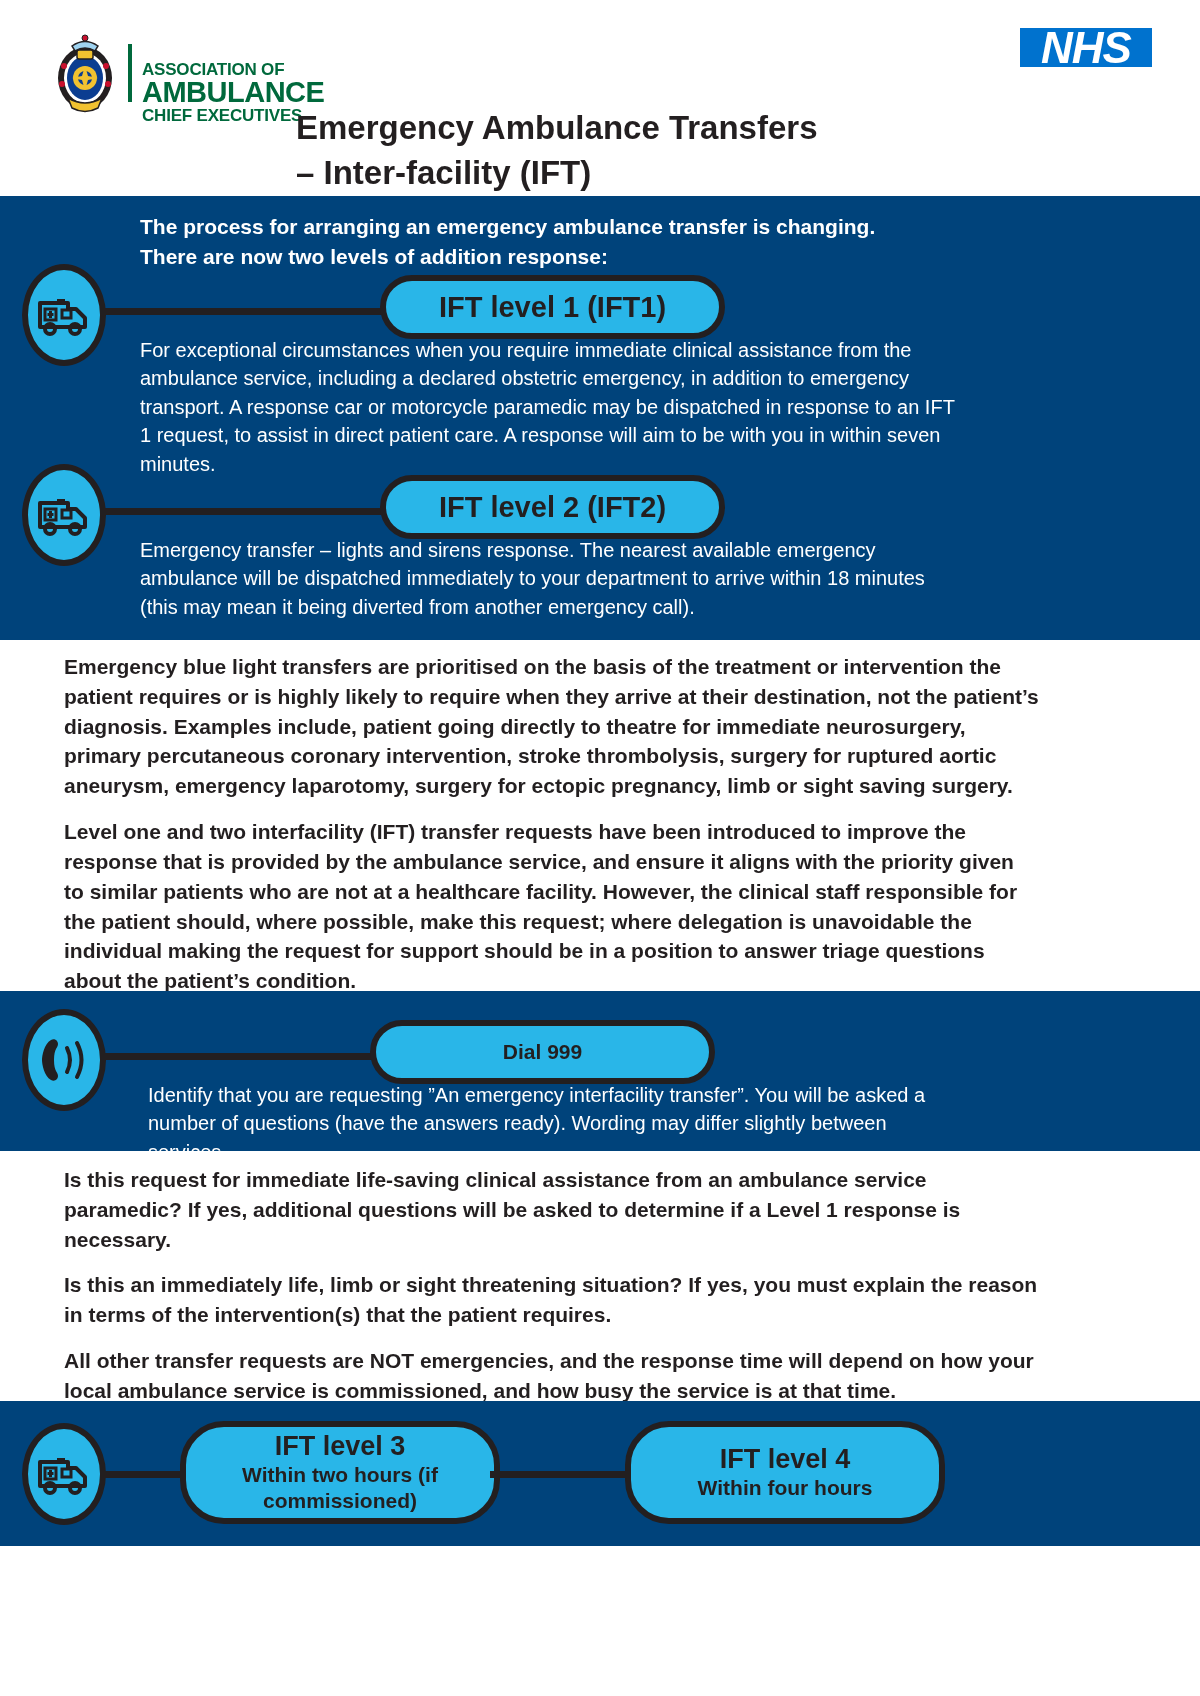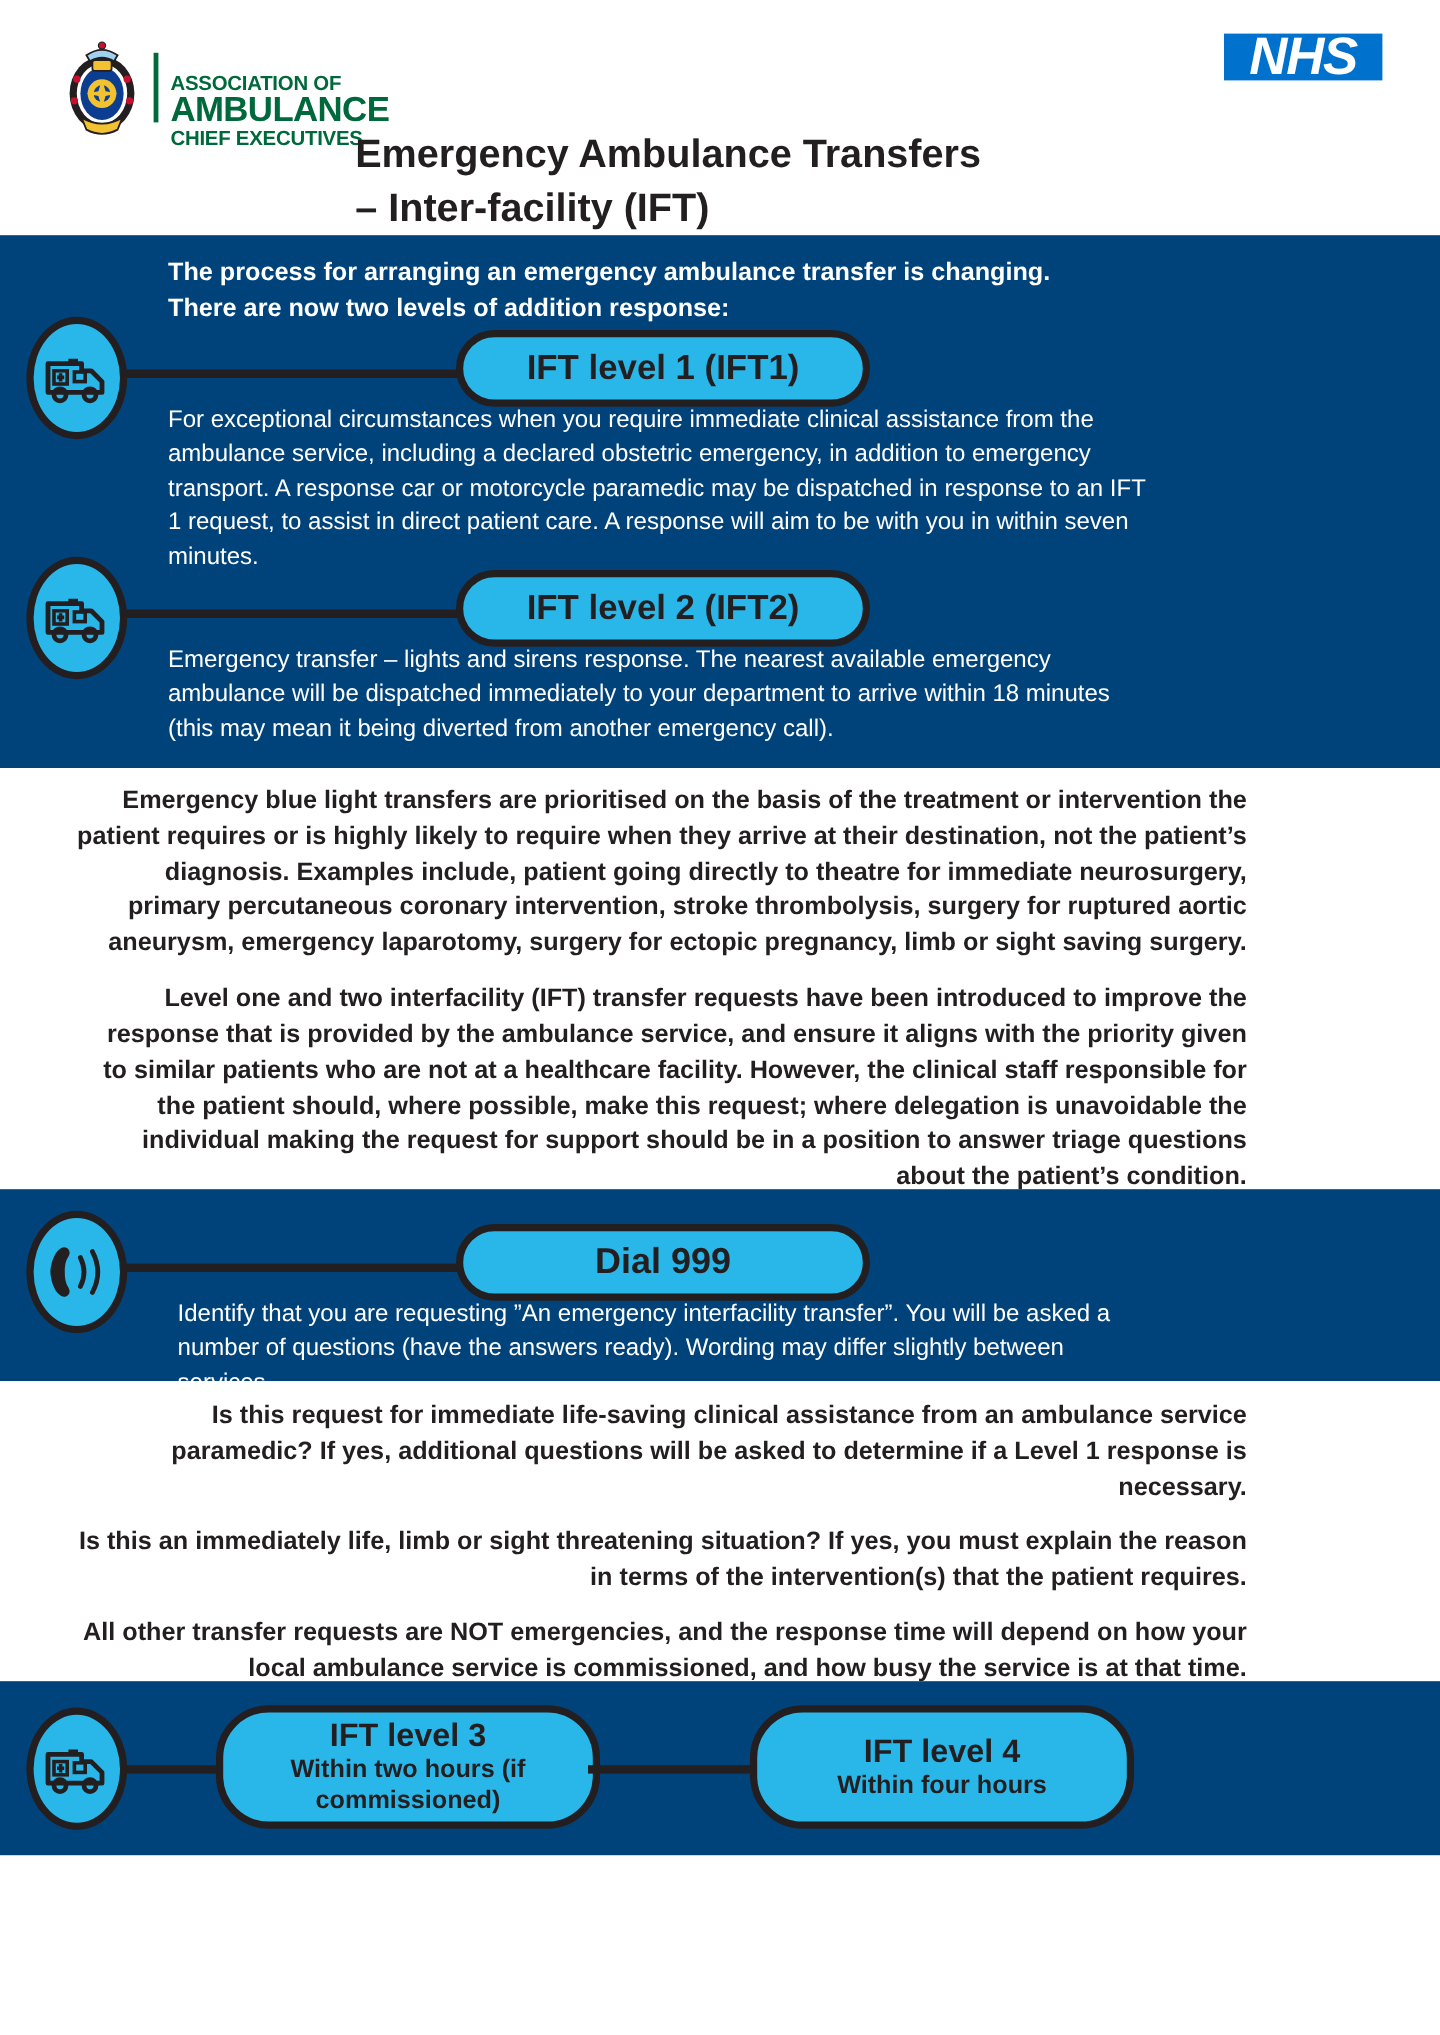--- a/index.html
+++ b/index.html
@@ -146,21 +146,20 @@
     font-size: 20px;
     line-height: 1.42;
     color: #ffffff;
   }
   .white-para {
     font-size: 21px;
     font-weight: bold;
     line-height: 1.42;
     color: #231f20;
     margin: 0 0 16px 0;
-    text-align: right;
   }
   .white-block {
     position: absolute;
     left: 64px;
     width: 975px;
   }
 </style>
 </head>
 <body>
 
@@ -246,21 +245,21 @@
 
 <div class="band-blue" style="height:160px;">
   <div class="icon-bubble" style="left:22px; top:18px;">
     <svg width="50" height="52" viewBox="0 0 50 52">
       <path d="M12 6 c-7 4 -9 16 -9 20 s2 16 9 20 c4 2 7 -1 7 -4 c0 -4 -4 -4 -4 -16 s4 -12 4 -16 c0 -3 -3 -6 -7 -4 z" fill="#231f20"></path>
       <path d="M28 14 q6 12 0 24" fill="none" stroke="#231f20" stroke-width="4" stroke-linecap="round"></path>
       <path d="M38 9 q9 17 0 34" fill="none" stroke="#231f20" stroke-width="4" stroke-linecap="round"></path>
     </svg>
   </div>
   <div class="connector" style="left:105px; top:62px; width:280px;"></div>
-  <div class="pill" style="left:380px; top:29px; width:345px; height:64px; font-size:30px;text-align:center;">Dial 999</div>
+  <div class="pill" style="left:370px; top:29px; width:345px; height:64px; font-size:21px;text-align:center;">Dial 999</div>
   <div class="blue-body" style="left:148px; top:90px; width:800px;">Identify that you are requesting ”An emergency interfacility transfer”. You will be asked a number of questions (have the answers ready). Wording may differ slightly between services.</div>
 </div>
 
 <div class="band-white" style="height:250px;">
   <div class="white-block" style="top:14px;">
     <p class="white-para">Is this request for immediate life-saving clinical assistance from an ambulance service paramedic? If yes, additional questions will be asked to determine if a Level 1 response is necessary.</p>
     <p class="white-para">Is this an immediately life, limb or sight threatening situation? If yes, you must explain the reason in terms of the intervention(s) that the patient requires.</p>
     <p class="white-para">All other transfer requests are NOT emergencies, and the response time will depend on how your local ambulance service is commissioned, and how busy the service is at that time.</p>
   </div>
 </div>

